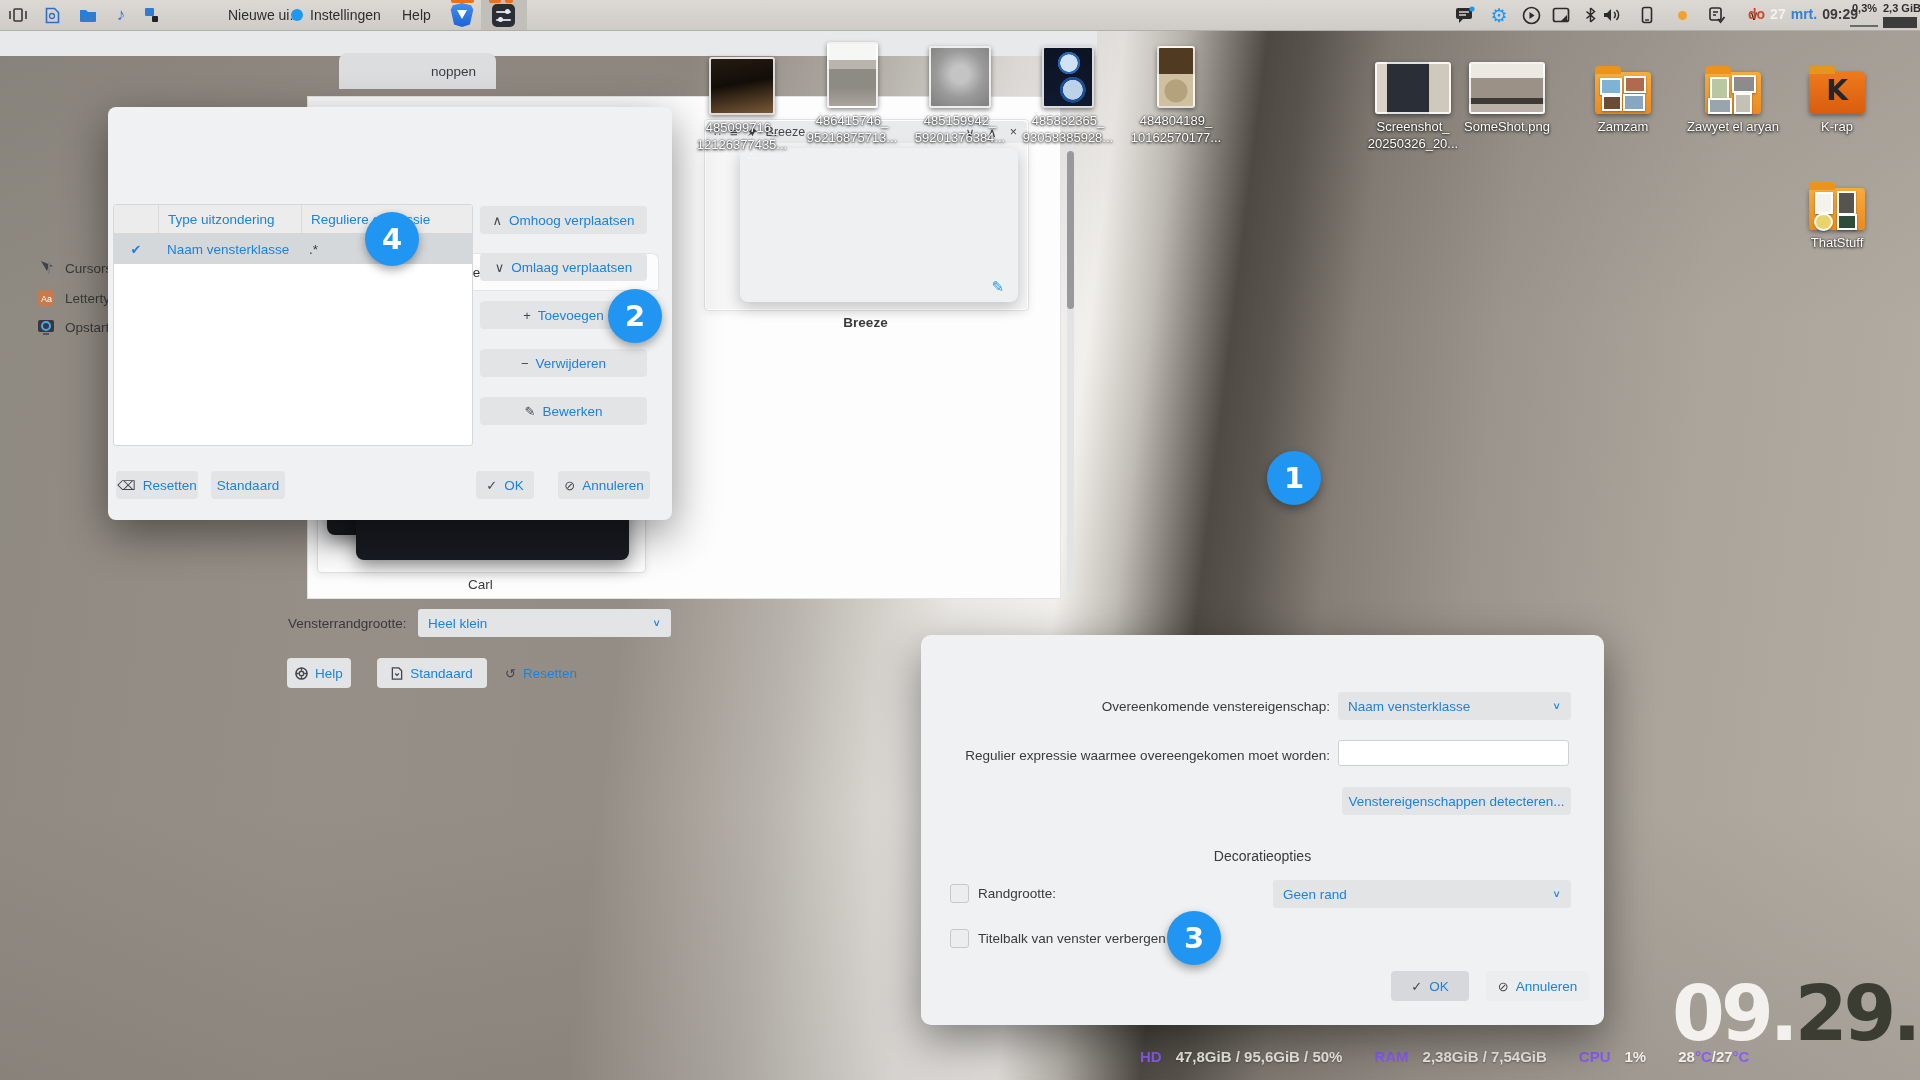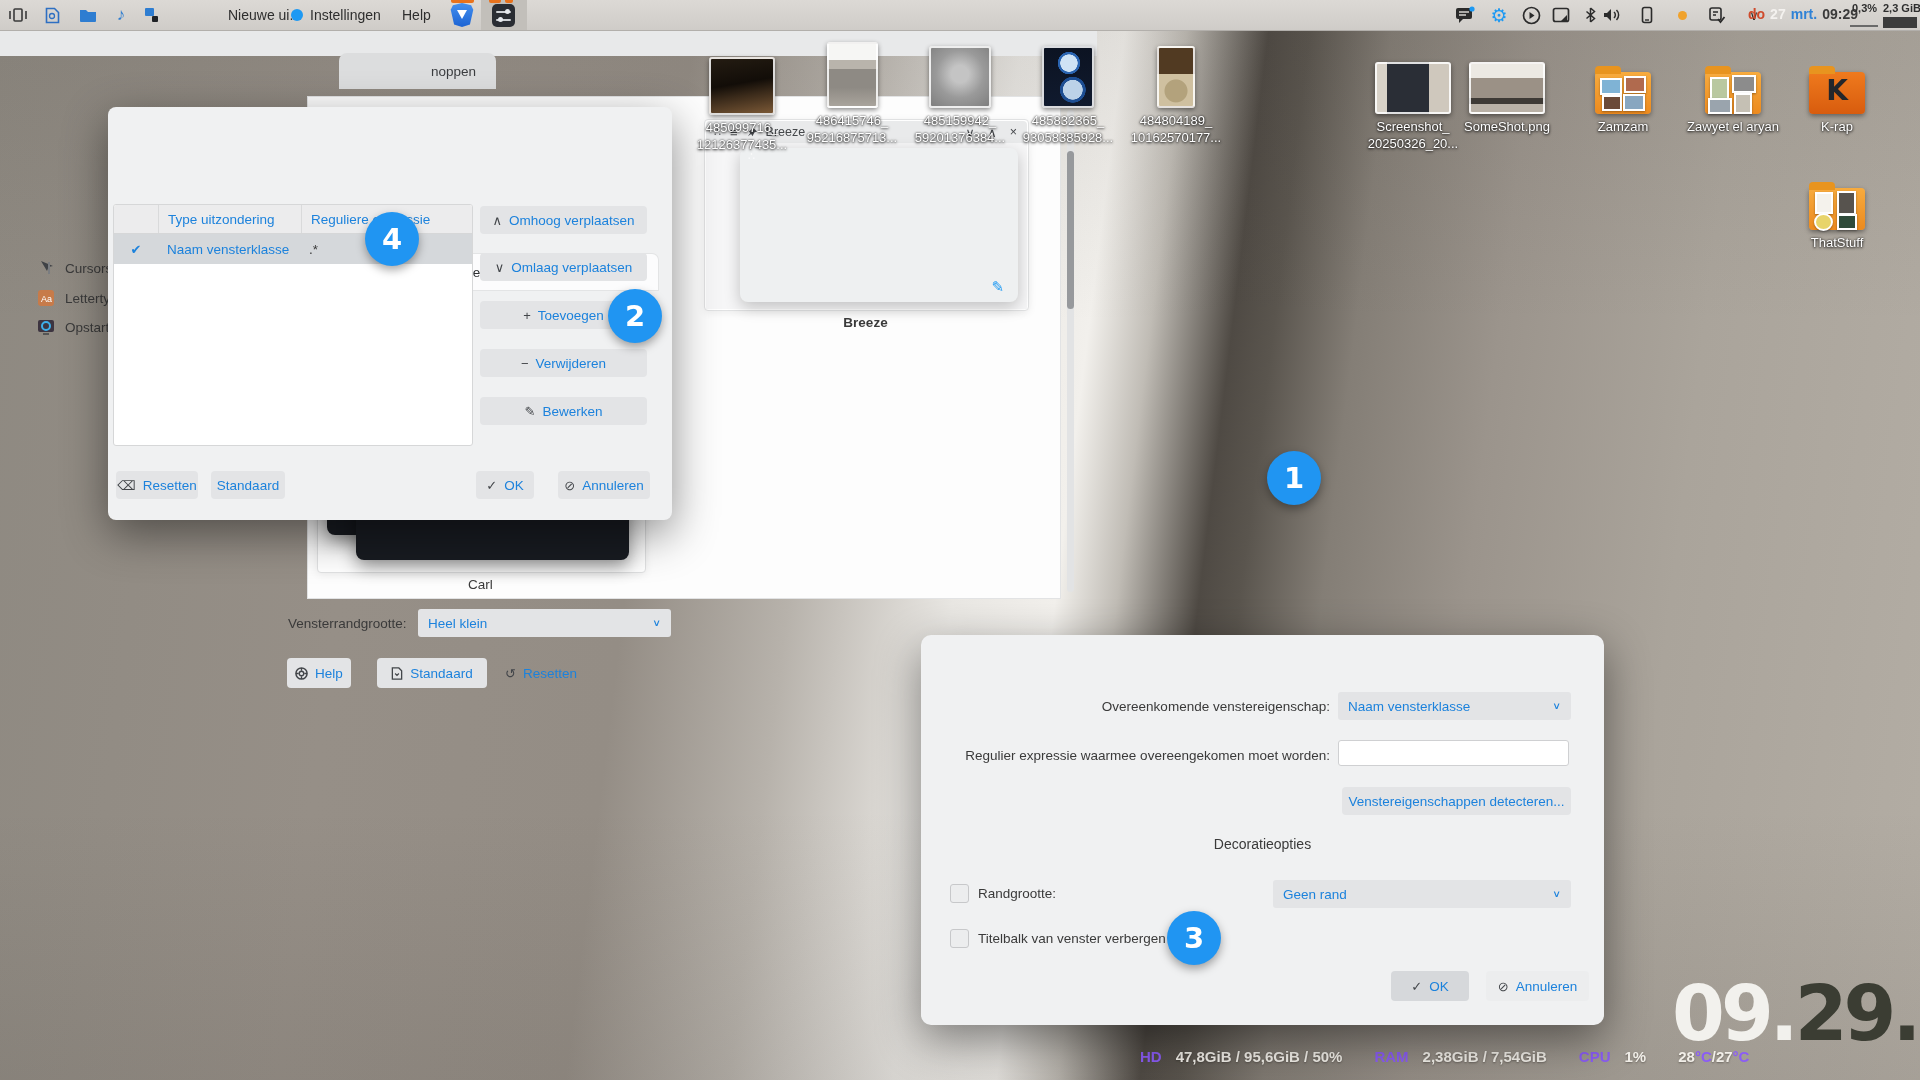--- a/index.html
+++ b/index.html
@@ -441,21 +441,21 @@
       <span class="ch">∨</span>
     </div>
 
     <div class="id-label" style="left:20px;top:113px;width:389px">Regulier expressie waarmee overeengekomen moet worden:</div>
     <input style="position: absolute; left: 417px; top: 105px; width: 231px; height: 26px; border: 1px solid rgb(207, 208, 210); border-radius: 3px; background: rgb(255, 255, 255); font: 13.5px &quot;Liberation Sans&quot;, sans-serif; padding: 0px 6px; box-sizing: border-box;">
 
     <div class="btn" style="left:421px;top:152px;width:229px;height:28px">
       <span>Venstereigenschappen detecteren...</span>
     </div>
 
-    <div class="seclabel" style="left:0;top:201px;width:683px">Decoratieopties</div>
+    <div class="seclabel" style="left:0;top:213px;width:683px">Decoratieopties</div>
 
     <div class="checkbox" style="left:29px;top:249px"></div>
     <div class="abs" style="left:57px;top:251px;font-size:13.5px;color:#3a3a3a">Randgrootte:</div>
     <div class="combo" style="left:352px;top:245px;width:298px;height:28px;box-sizing:border-box">
       <span class="cv">Geen rand</span>
       <span class="ch">∨</span>
     </div>
 
     <div class="checkbox" style="left:29px;top:294px"></div>
     <div class="abs" style="left:57px;top:296px;font-size:13.5px;color:#3a3a3a">Titelbalk van venster verbergen</div>

